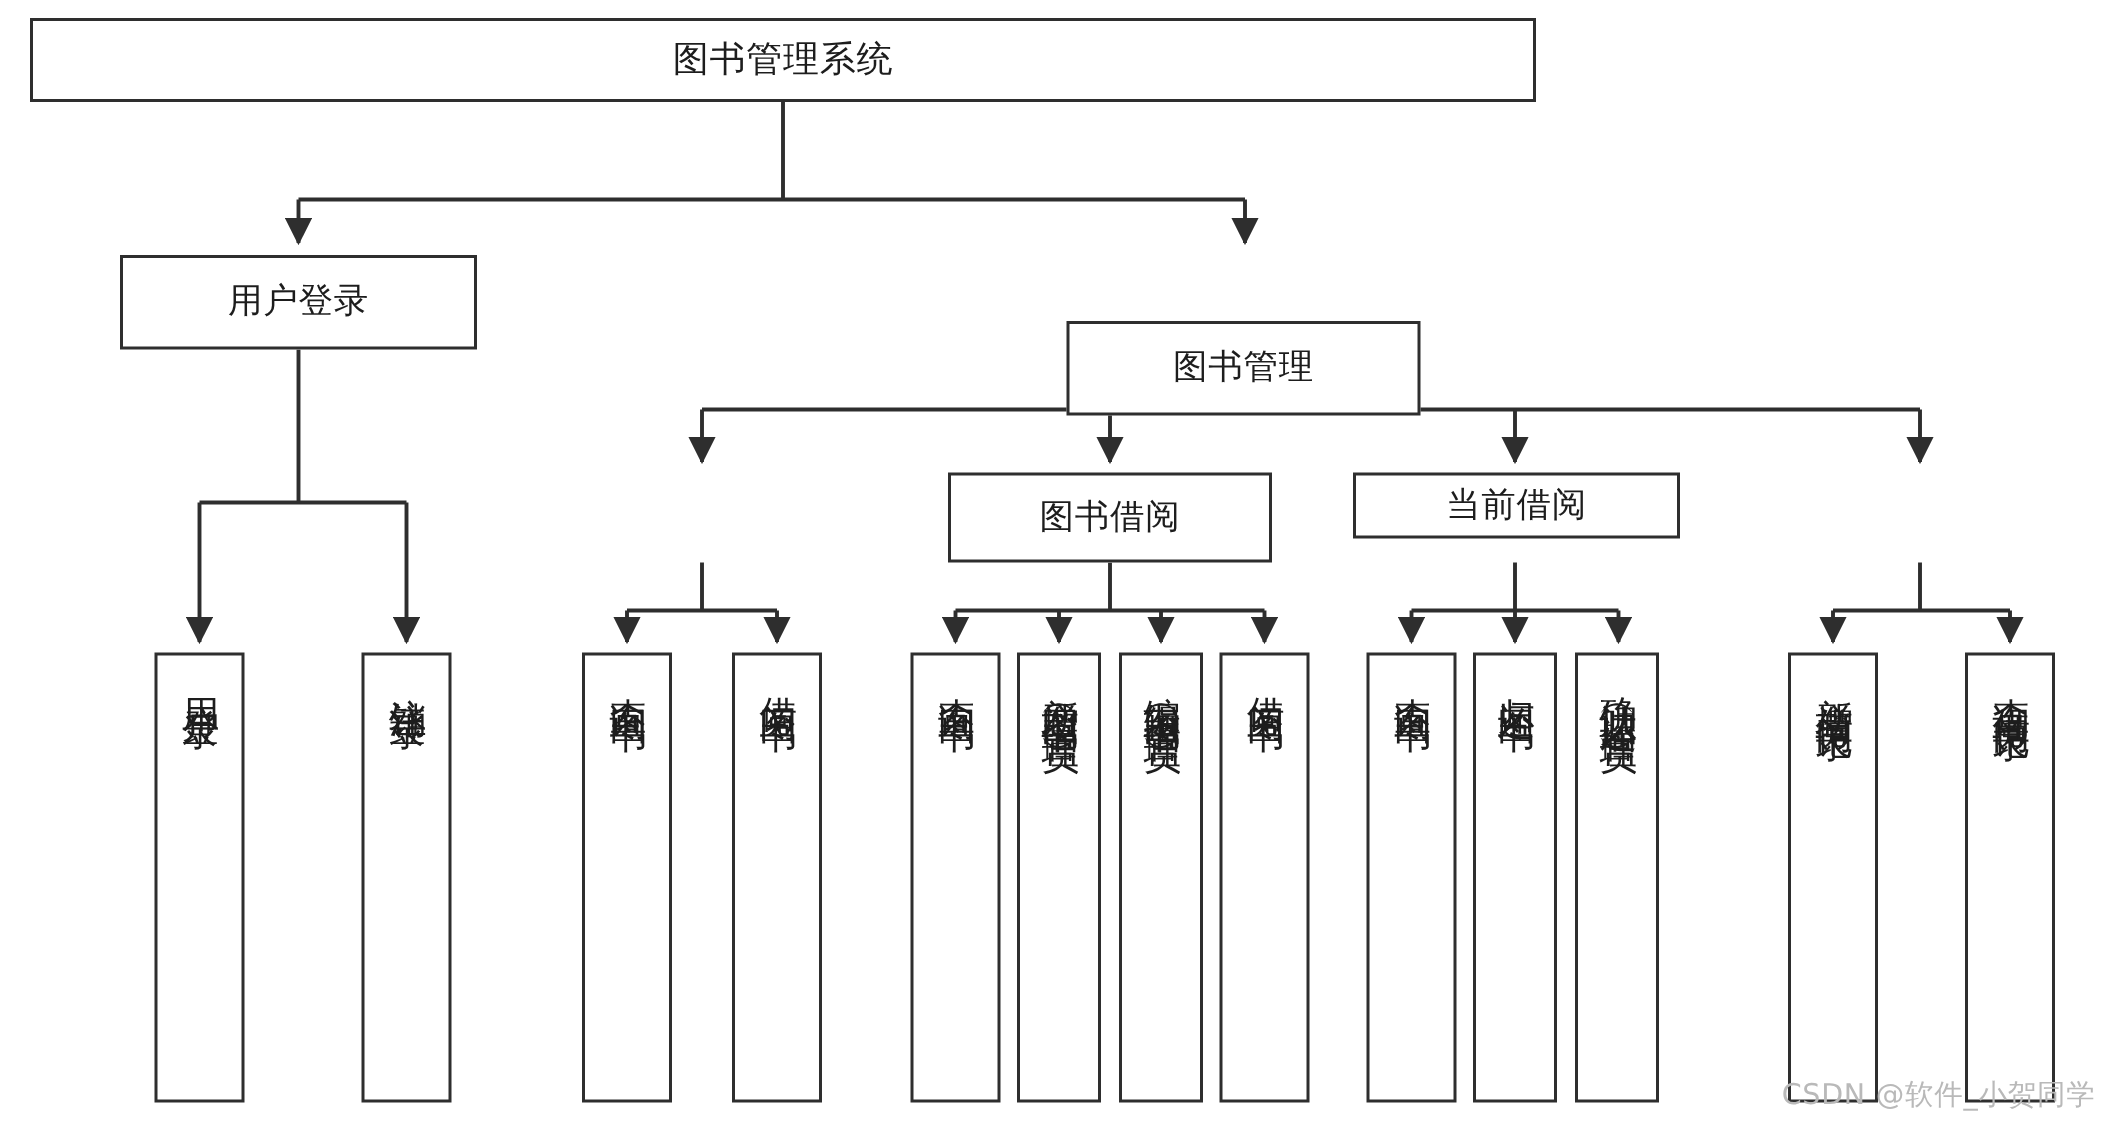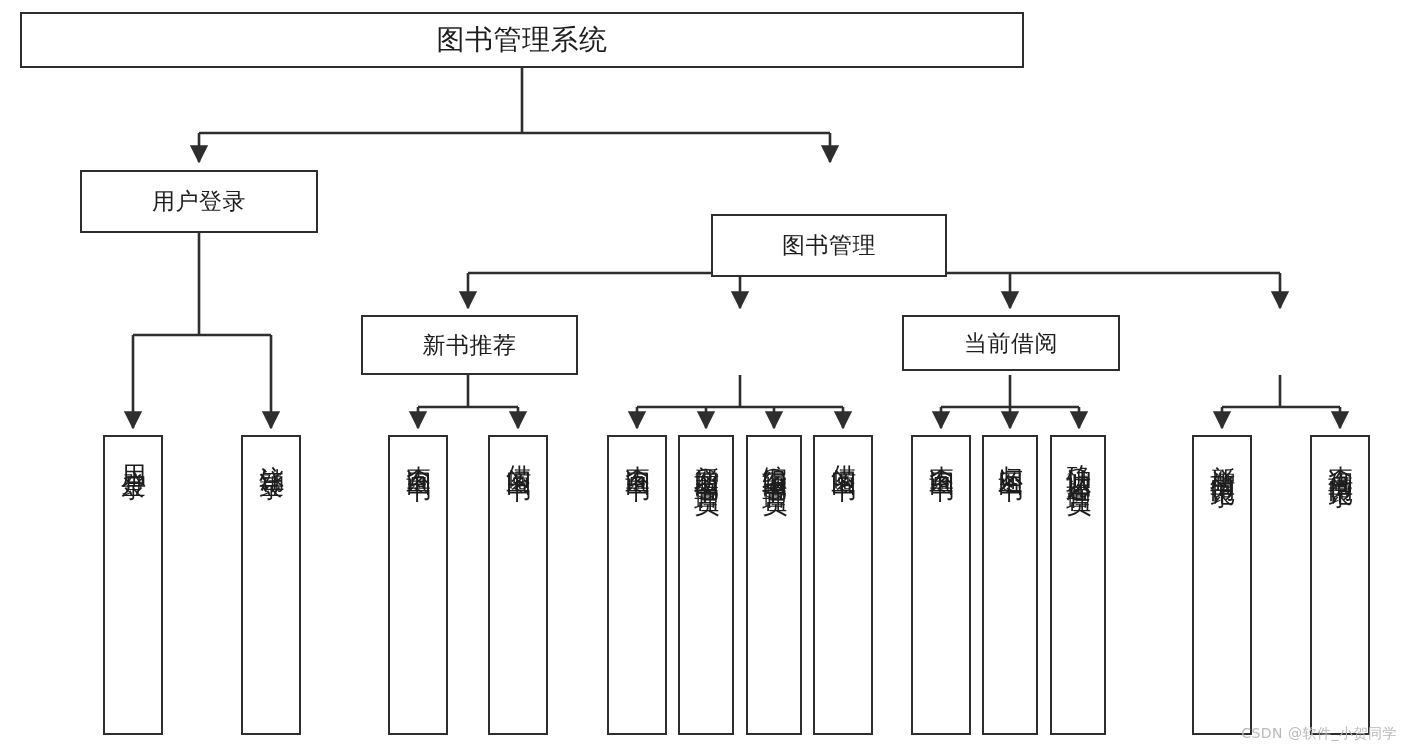--- a/index.html
+++ b/index.html
@@ -34,39 +34,39 @@
     display:block;
     text-align:center;
     line-height:1.16;
     letter-spacing:0.5px;
   }
   
   .h .lbl{
     writing-mode:horizontal-tb;
     font-size:23px;
   }
-  .root .lbl{font-size:28px;}
+  .root .lbl{font-size:24px;}
   
   .v{
     align-items:flex-start;
     padding-top:8px;
   }
   .v .lbl{
     writing-mode:vertical-rl;
     text-orientation:upright;
     font-size:25px;
     line-height:1.06;
     letter-spacing:4px;
     white-space:nowrap;
   }
   .watermark{
     position:absolute;
     right:8px;
     bottom:4px;
-    font-size:14px;
+    font-size:19px;
     color:#b9b9b9;
     letter-spacing:0.5px;
     white-space:nowrap;
   }
 </style>
 </head>
 <body>
 
 <div id="stage">
 
@@ -124,24 +124,24 @@
     <span class="lbl">图书管理系统</span>
   </div>
 
   <div class="node h" style="left:80px;top:170px;width:238px;height:63px;">
     <span class="lbl">用户登录</span>
   </div>
   <div class="node h" style="left:711px;top:170px;width:236px;height:63px;margin-top:44px;">
     <span class="lbl">图书管理</span>
   </div>
 
-  <div class="node h" style="left:361px;top:315px;width:217px;height:60px;">
-    <span class="lbl">新书推荐</span>
+  <div class="node h" style="left:632px;top:315px;width:216px;height:60px;">
+    <span class="lbl">图书借阅</span>
   </div>
-  <div class="node h" style="left:902px;top:315px;width:218px;height:56px;">
+  <div class="node h" style="left:902px;top:315px;width:218px;height:44px;">
     <span class="lbl">当前借阅</span>
   </div>
 
   <div class="node v" style="left:103px;top:435px;width:60px;height:300px;">
     <span class="lbl">用户登录</span>
   </div>
   <div class="node v" style="left:241px;top:435px;width:60px;height:300px;">
     <span class="lbl">注销登录</span>
   </div>
 

